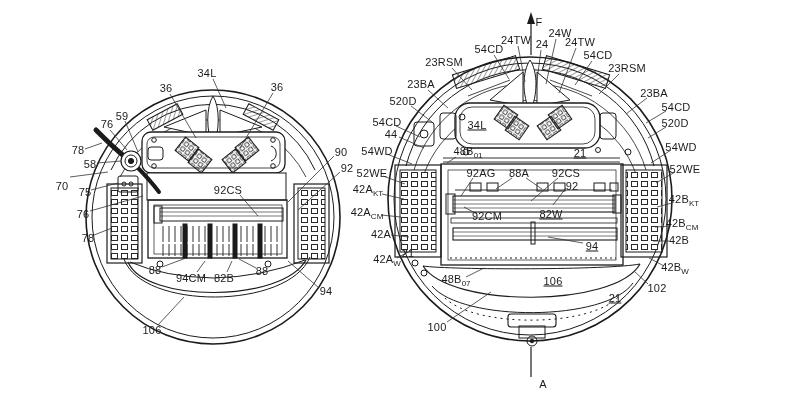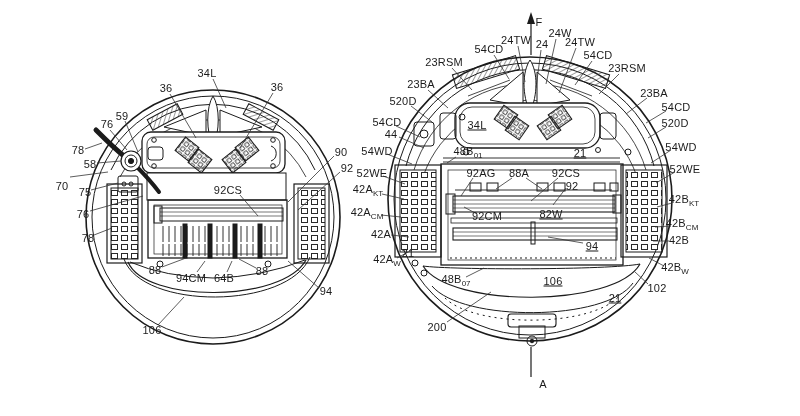--- a/index.html
+++ b/index.html
@@ -267,21 +267,21 @@
 <div class="lbl" style="left:90px;top:164px"><span class="t">58</span></div>
 <div class="lbl" style="left:62px;top:186px"><span class="t">70</span></div>
 <div class="lbl" style="left:85px;top:192px"><span class="t">75</span></div>
 <div class="lbl" style="left:83px;top:214px"><span class="t">76</span></div>
 <div class="lbl" style="left:88px;top:238px"><span class="t">78</span></div>
 <div class="lbl" style="left:341px;top:152px"><span class="t">90</span></div>
 <div class="lbl" style="left:347px;top:168px"><span class="t">92</span></div>
 <div class="lbl" style="left:228px;top:190px"><span class="t">92CS</span></div>
 <div class="lbl" style="left:155px;top:270px"><span class="t">88</span></div>
 <div class="lbl" style="left:191px;top:278px"><span class="t">94CM</span></div>
-<div class="lbl" style="left:224px;top:278px"><span class="t">64B</span></div>
+<div class="lbl" style="left:224px;top:278px"><span class="t">82B</span></div>
 <div class="lbl" style="left:262px;top:271px"><span class="t">88</span></div>
 <div class="lbl" style="left:326px;top:291px"><span class="t">94</span></div>
 <div class="lbl" style="left:152px;top:330px"><span class="t">106</span></div>
 
 <div class="lbl" style="left:539px;top:22px"><span class="t">F</span></div>
 <div class="lbl" style="left:516px;top:40px"><span class="t">24TW</span></div>
 <div class="lbl" style="left:542px;top:44px"><span class="t">24</span></div>
 <div class="lbl" style="left:560px;top:33px"><span class="t">24W</span></div>
 <div class="lbl" style="left:580px;top:42px"><span class="t">24TW</span></div>
 <div class="lbl" style="left:489px;top:49px"><span class="t">54CD</span></div>
@@ -315,16 +315,16 @@
 <div class="lbl u" style="left:580px;top:153px"><span class="t">21</span></div>
 <div class="lbl" style="left:481px;top:173px"><span class="t">92AG</span></div>
 <div class="lbl" style="left:519px;top:173px"><span class="t">88A</span></div>
 <div class="lbl" style="left:566px;top:173px"><span class="t">92CS</span></div>
 <div class="lbl" style="left:572px;top:186px"><span class="t">92</span></div>
 <div class="lbl" style="left:487px;top:216px"><span class="t">92CM</span></div>
 <div class="lbl u" style="left:551px;top:214px"><span class="t">82W</span></div>
 <div class="lbl u" style="left:592px;top:246px"><span class="t">94</span></div>
 <div class="lbl" style="left:456px;top:281px"><span class="t">48B</span><span class="sub">07</span></div>
 <div class="lbl u" style="left:553px;top:281px"><span class="t">106</span></div>
-<div class="lbl" style="left:437px;top:327px"><span class="t">200</span></div>
+<div class="lbl" style="left:437px;top:327px"><span class="t">100</span></div>
 <div class="lbl" style="left:543px;top:384px"><span class="t">A</span></div>
 
 </div>
 
 </body></html>

